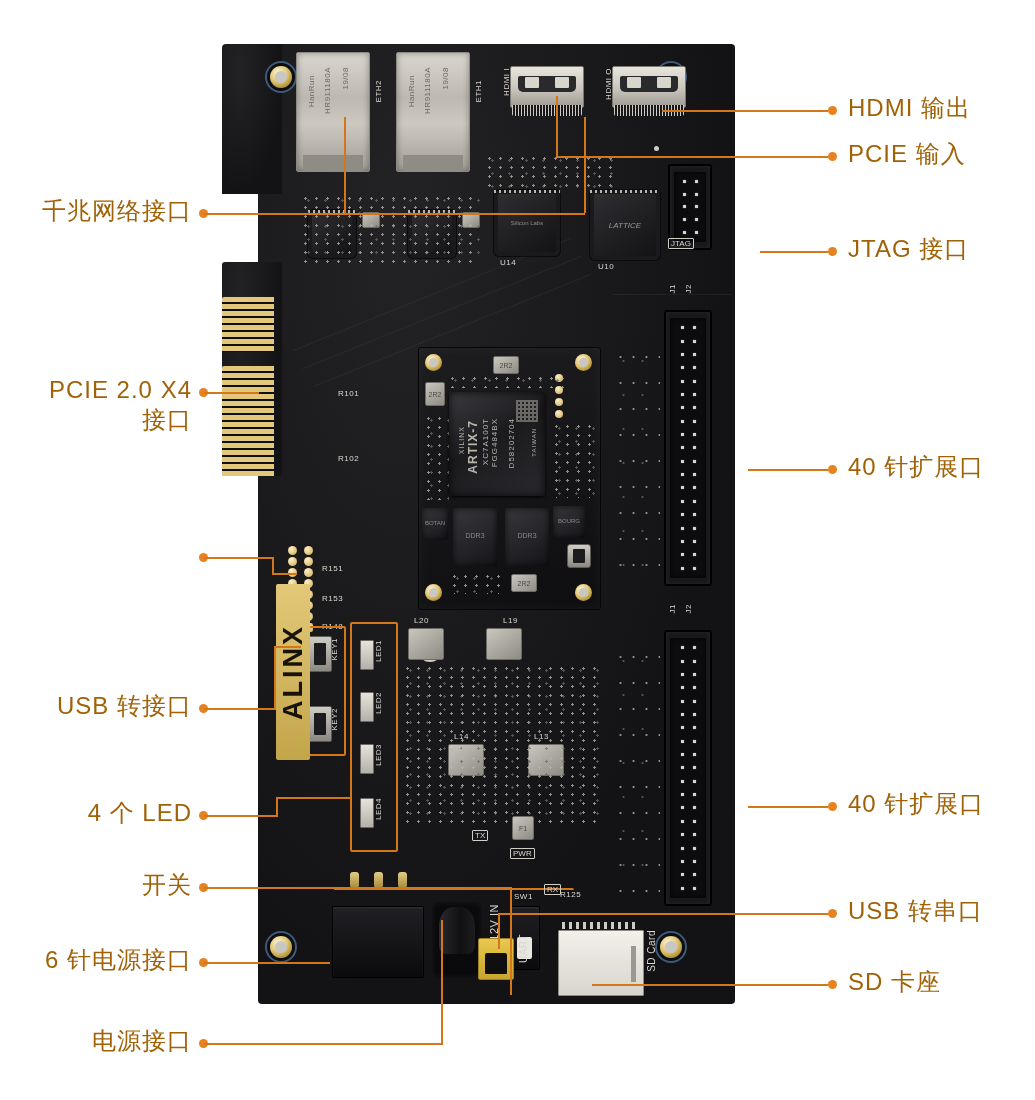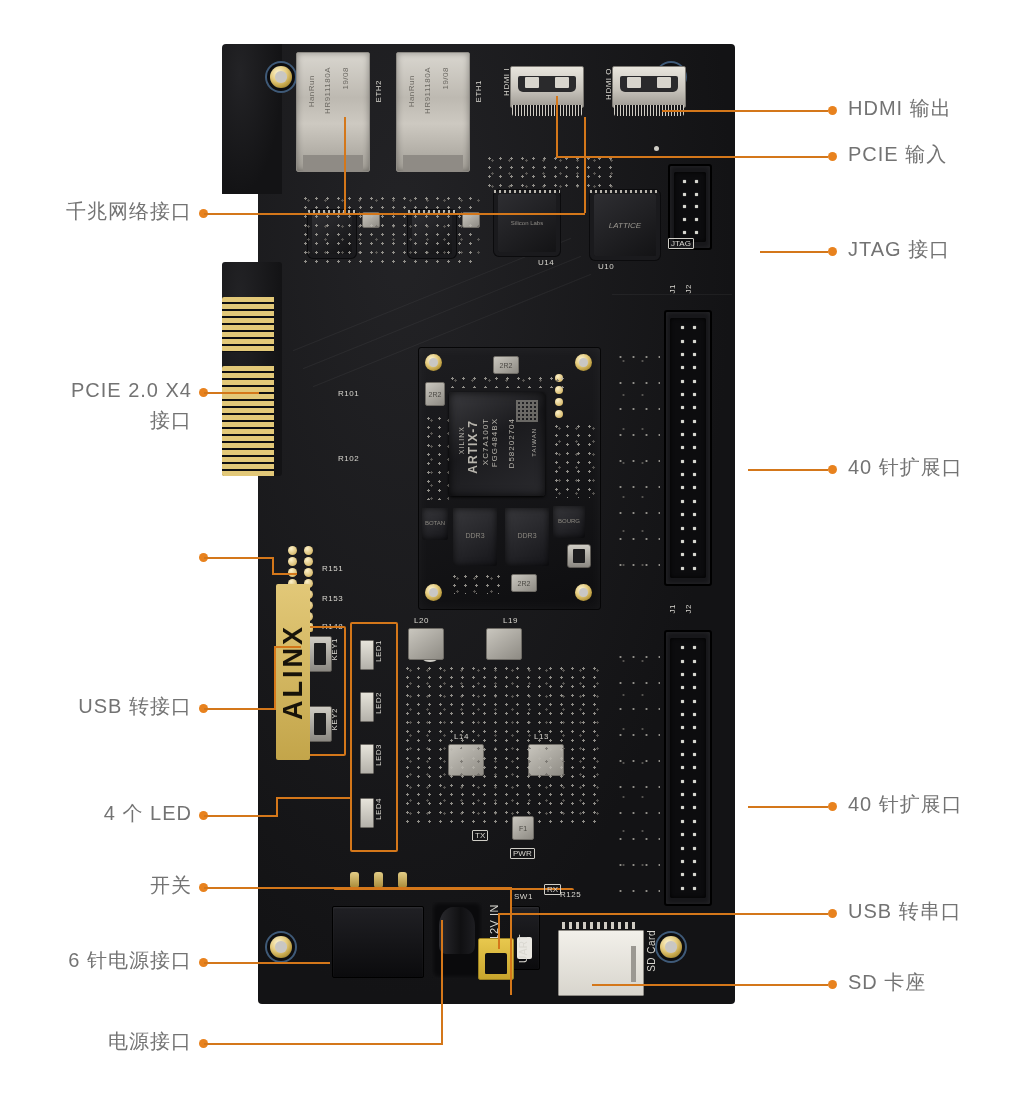--- a/index.html
+++ b/index.html
@@ -1,21 +1,21 @@
 <!DOCTYPE html>
 <html><head>
 <meta charset="utf-8">
 <style>
   html,body{margin:0;padding:0;background:#ffffff;}
   body{width:1035px;height:1100px;overflow:hidden;
        font-family:"Liberation Sans","DejaVu Sans",sans-serif;}
   #stage{position:relative;width:1035px;height:1100px;background:#fff;}
 
   
-  .label{position:absolute;font-size:20px;color:#737373;letter-spacing:1px;
+  .label{position:absolute;font-size:24px;color:#a16207;letter-spacing:1px;
          white-space:pre-line;line-height:30px;}
   .label.r{text-align:left;}
   .label.l{text-align:right;}
 
   .dot{position:absolute;width:9px;height:9px;border-radius:50%;
        background:#e8821e;}
   .lead{position:absolute;background:#d4771a;}
   .lead.h{height:2px;}
   .lead.v{width:2px;}
 
@@ -220,21 +220,21 @@
       <div class="mouth"></div>
       <div class="base"></div>
     </div>
     <div class="silk v" style="left:382px;top:24px;">HDMI O</div>
 
     <div class="hole sm" style="left:432px;top:102px;width:5px;height:5px;background:#cfcdc6;box-shadow:none;"></div>
 
     <div class="qfp" style="left:276px;top:150px;width:58px;height:58px;">
       <div class="lbl" style="position:absolute;inset:0;display:flex;align-items:center;justify-content:center;color:#8d8a85;font-size:6px;">Silicon Labs</div>
     </div>
-    <div class="silk" style="left:278px;top:214px;margin-left:38px;">U14</div>
+    <div class="silk" style="left:278px;top:214px;">U14</div>
 
     <div class="qfp" style="left:372px;top:150px;width:62px;height:62px;">
       <div class="lbl" style="position:absolute;inset:0;display:flex;align-items:center;justify-content:center;color:#9b9891;font-size:8px;font-style:italic;">LATTICE</div>
     </div>
     <div class="silk" style="left:376px;top:218px;">U10</div>
     <div class="tinyparts" style="left:262px;top:110px;width:130px;height:36px;"></div>
 
     <div class="idc" style="left:446px;top:120px;width:40px;height:82px;">
       <div class="well"></div>
       <div class="pins">

